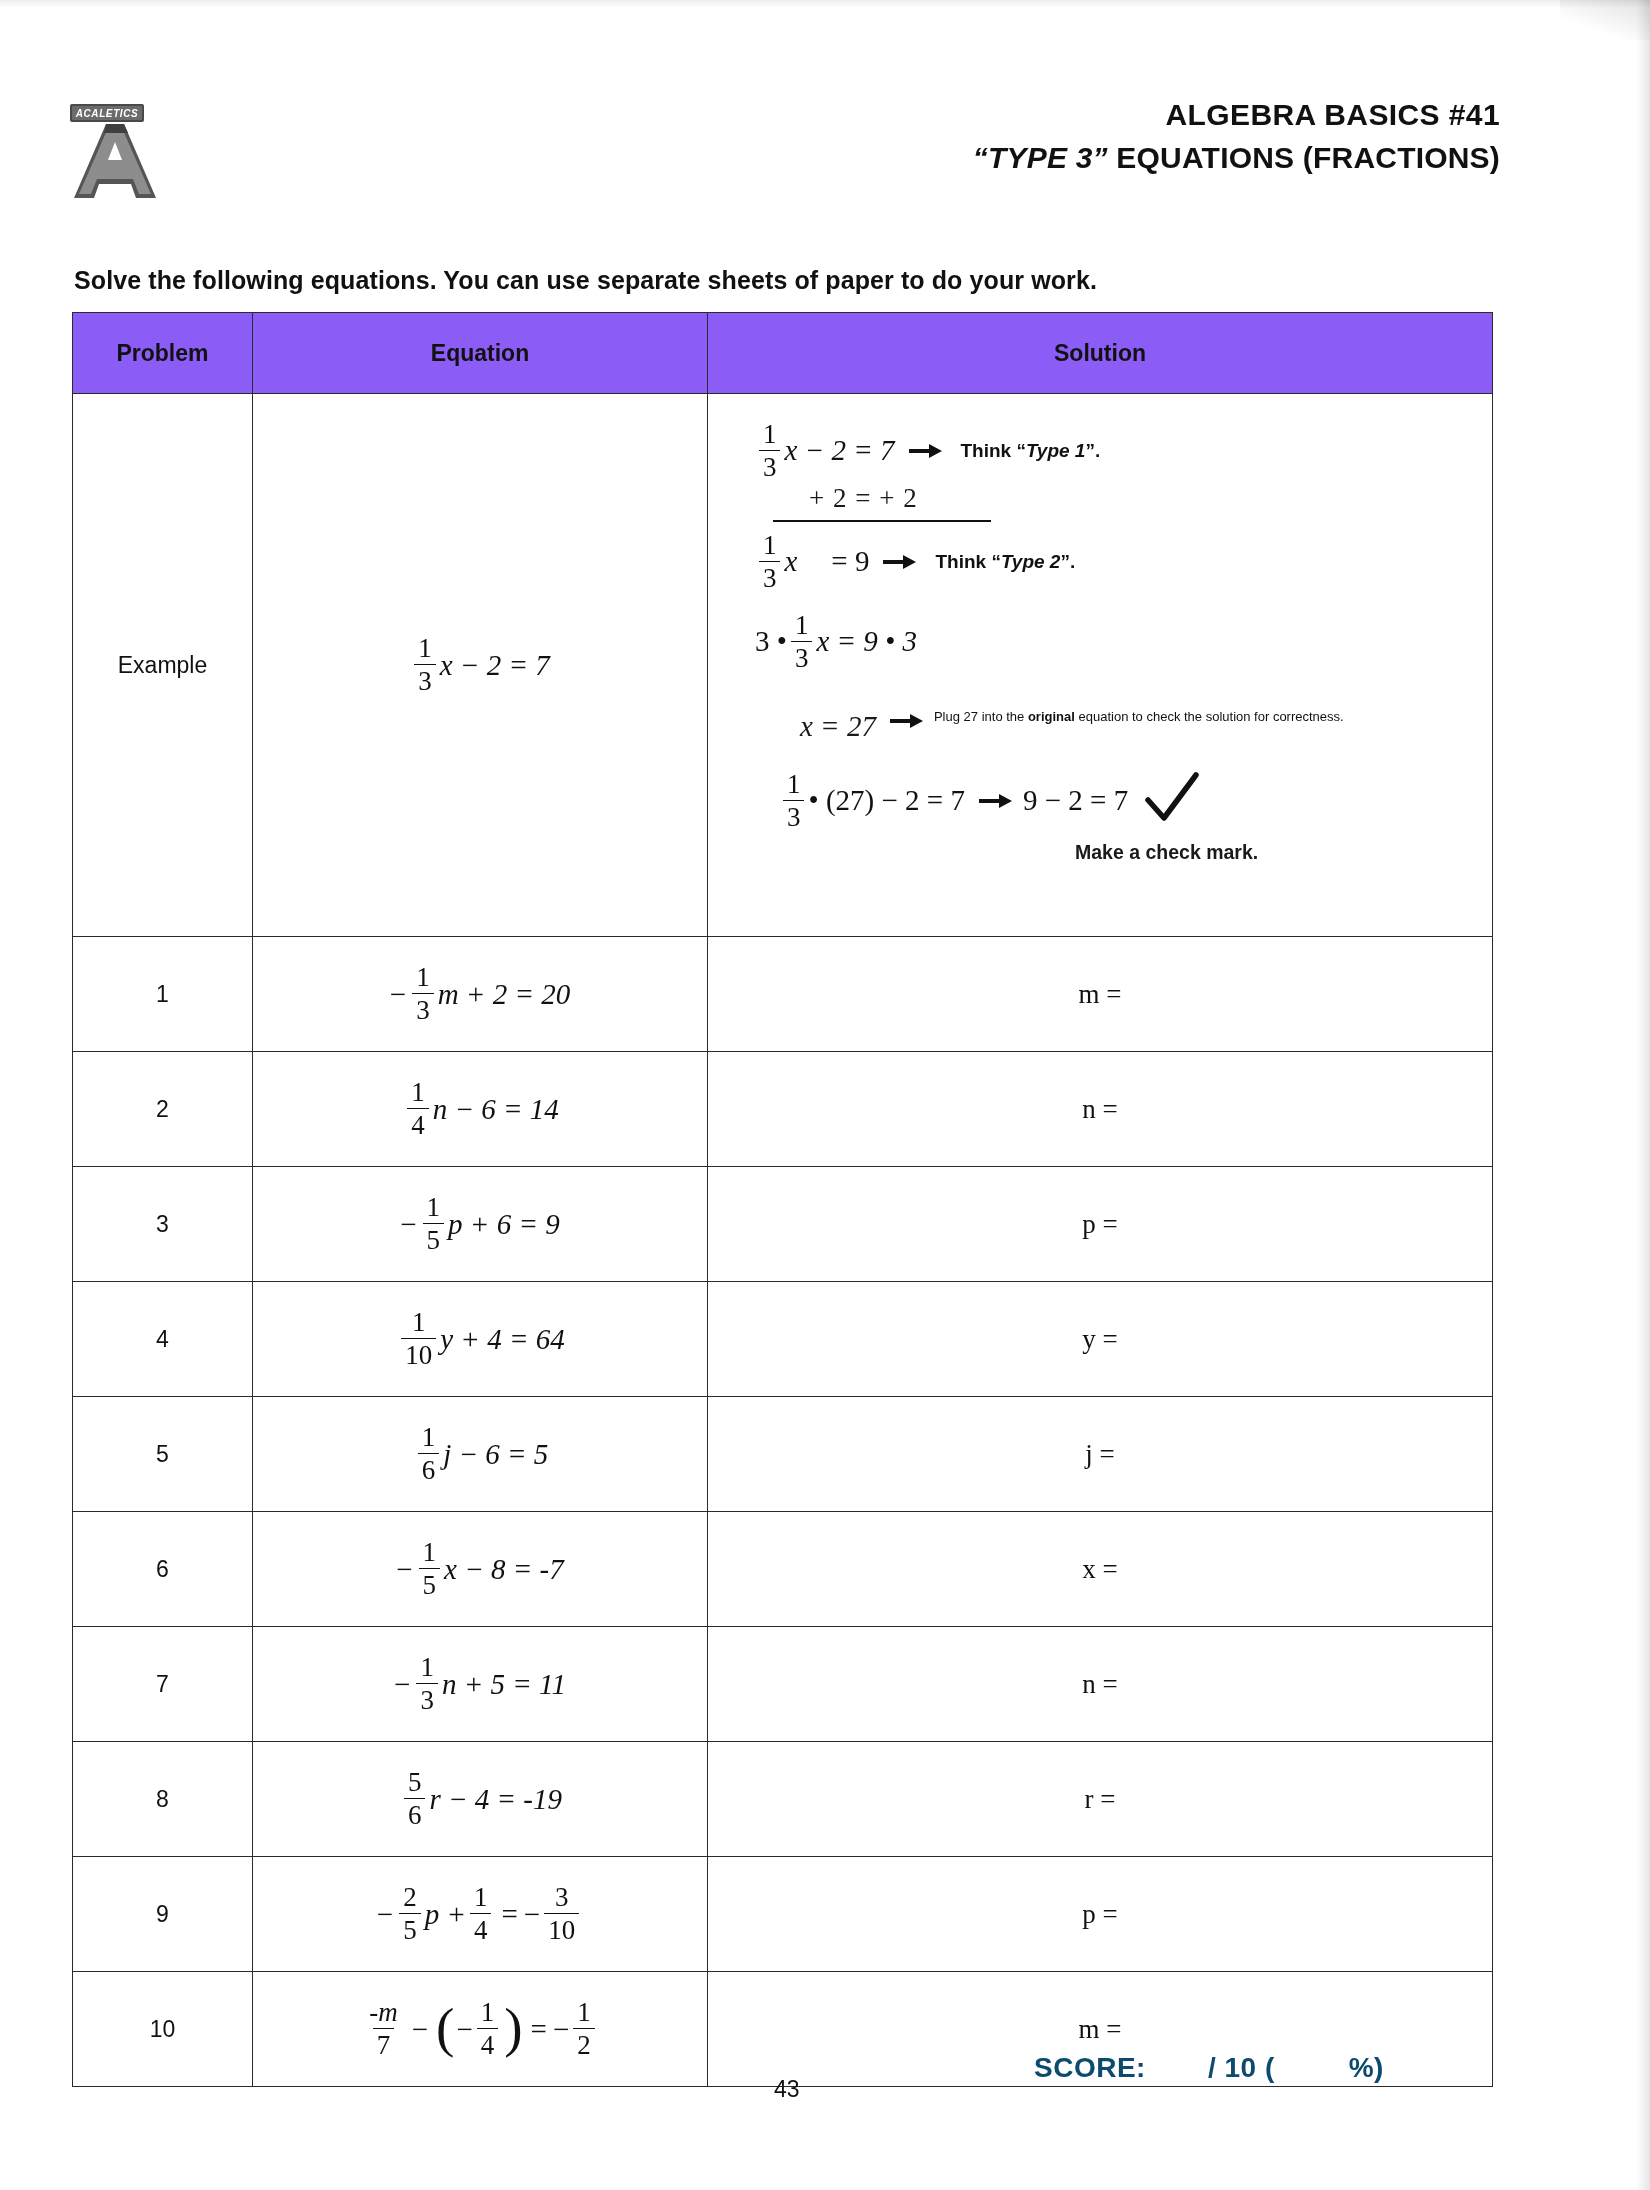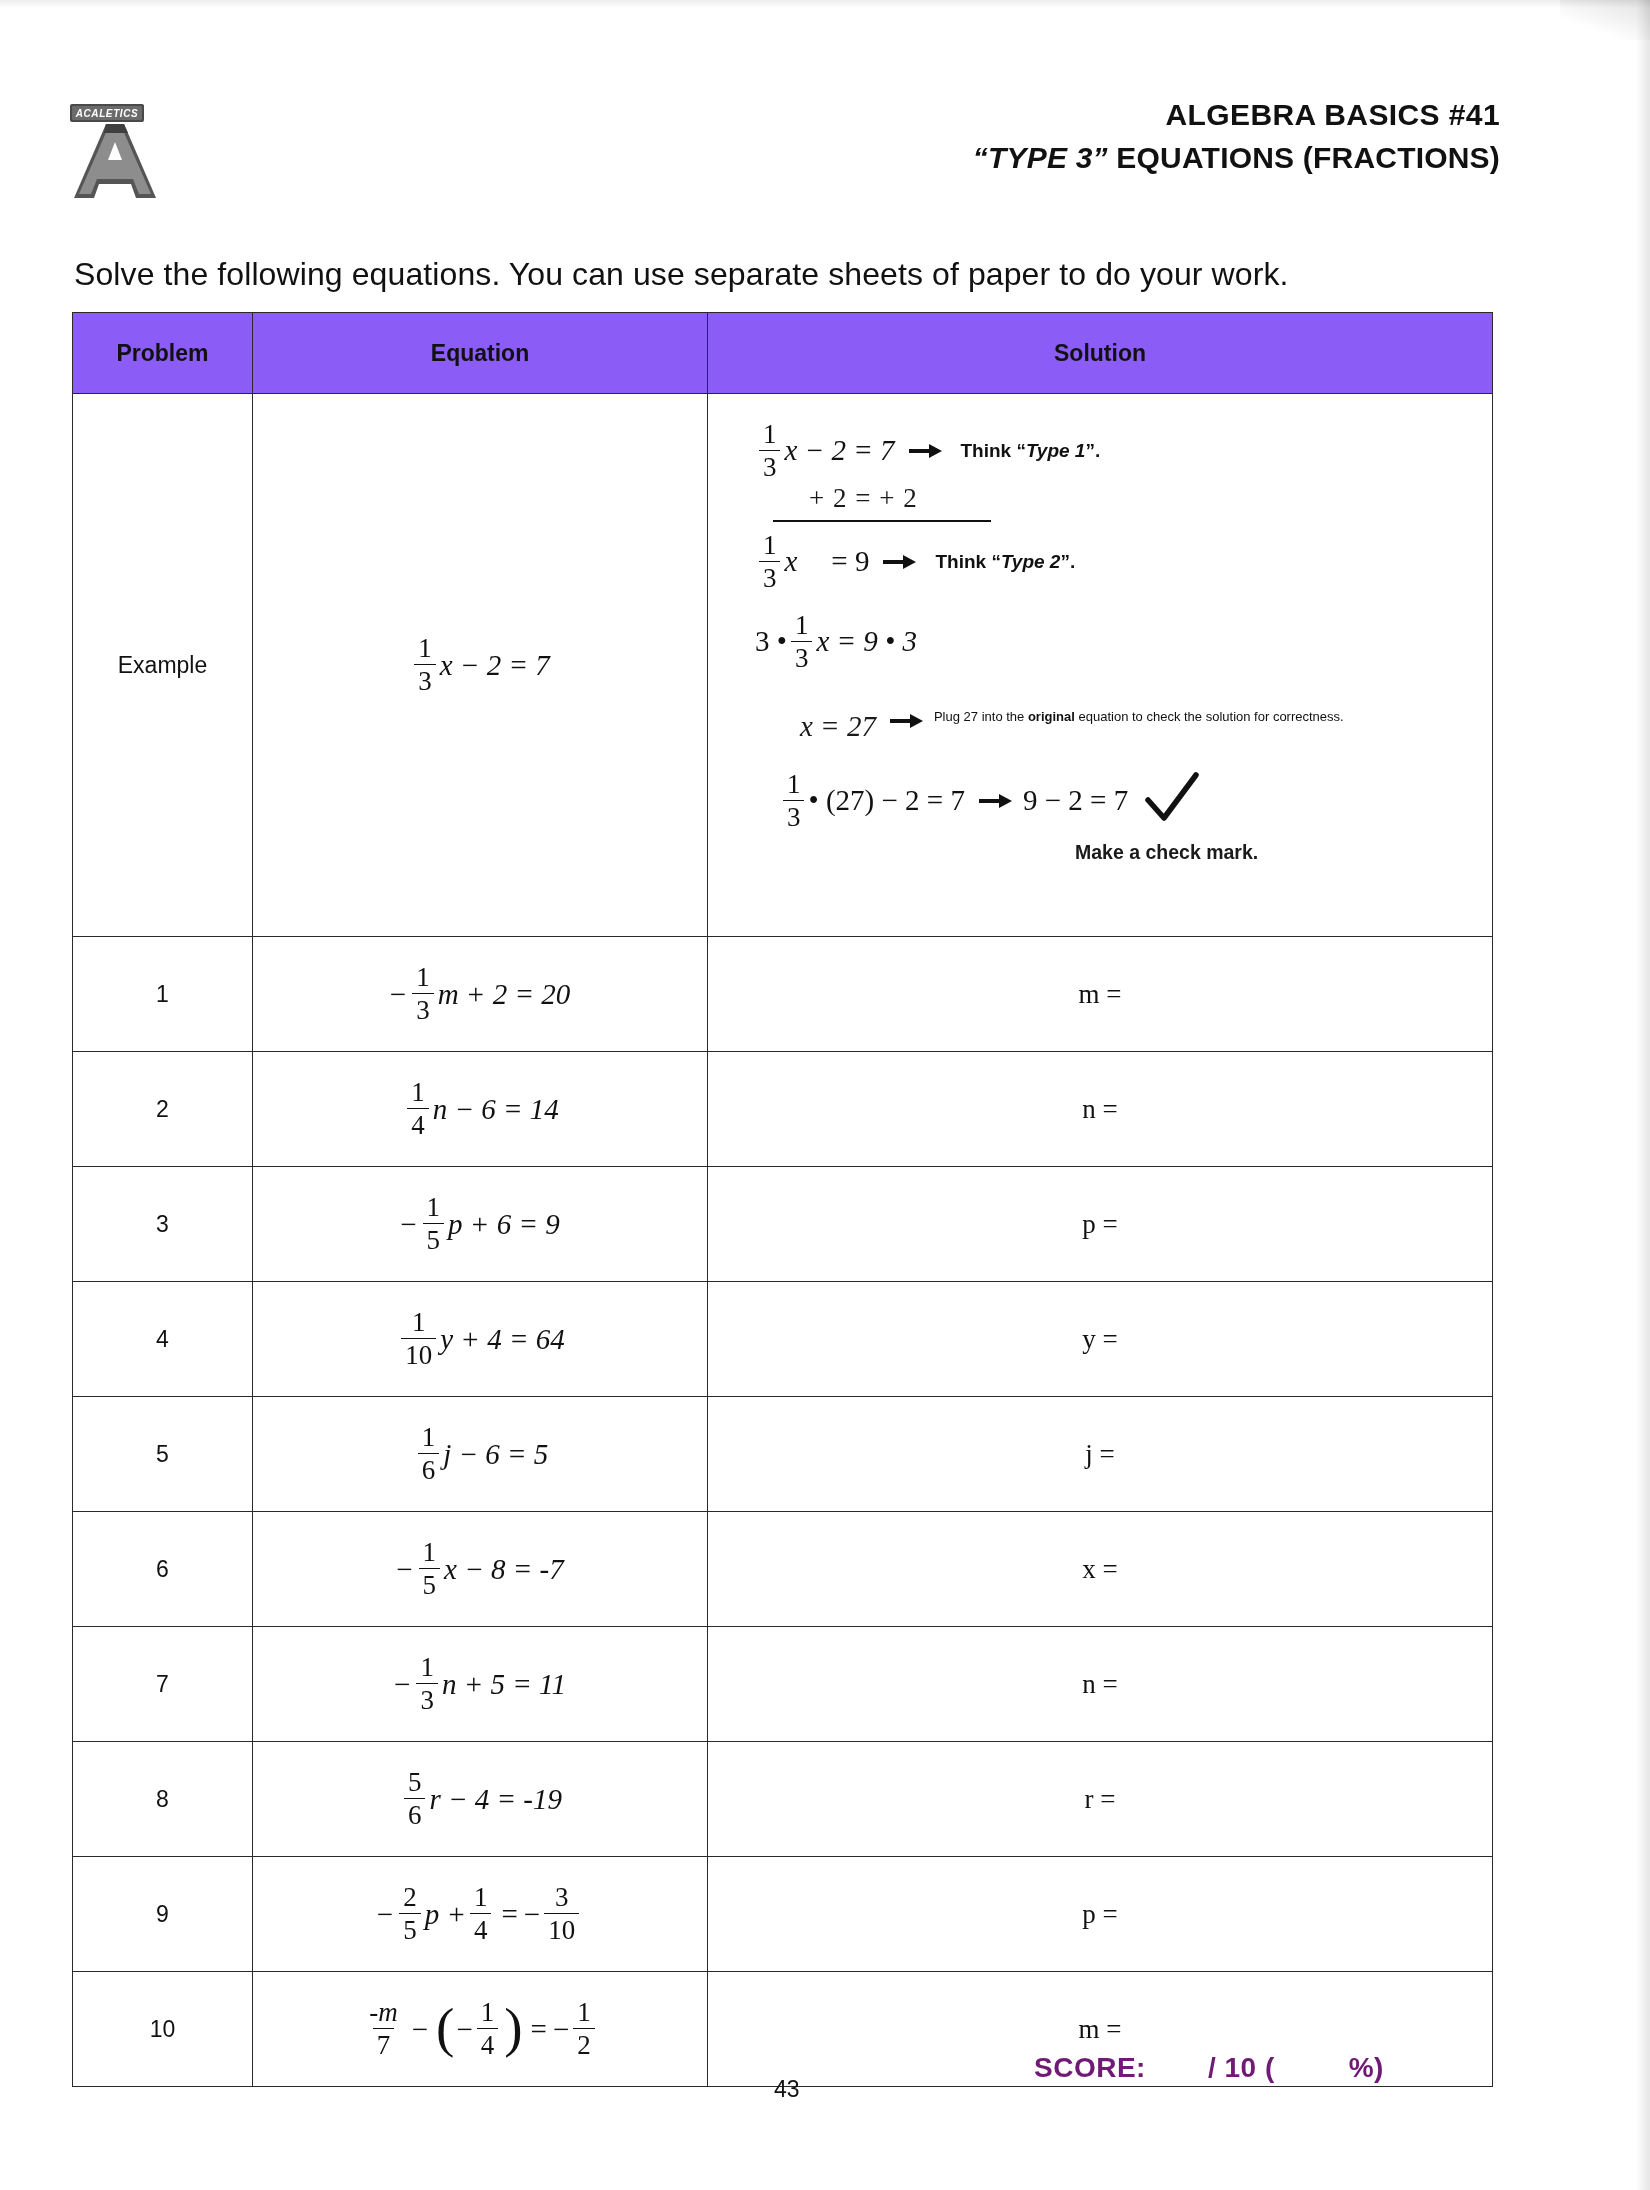--- a/index.html
+++ b/index.html
@@ -76,24 +76,24 @@
     line-height: 1.3;
     margin-top: 4px;
   }
   .title-line2 .ital {
     font-style: italic;
   }
 
   
   .instructions {
     position: absolute;
-    top: 256px;
+    top: 266px;
     left: 74px;
-    font-size: 32px;
-    font-weight: normal;
+    font-size: 25px;
+    font-weight: bold;
     color: #111;
     letter-spacing: 0.1px;
   }
 
   
   .tbl {
     position: absolute;
     top: 312px;
     left: 72px;
     width: 1420px;
@@ -271,21 +271,21 @@
     top: 46px;
     font-size: 23px;
     color: #111;
   }
   .score {
     position: absolute;
     left: 960px;
     top: 22px;
     font-size: 28px;
     font-weight: bold;
-    color: #701a75;
+    color: #0c4a6e;
     letter-spacing: 0.5px;
     white-space: nowrap;
   }
   .score .sp-a { display:inline-block; width: 62px; }
   .score .sp-b { display:inline-block; width: 74px; }
 </style>
 </head>
 <body>
 
 <div class="page">

